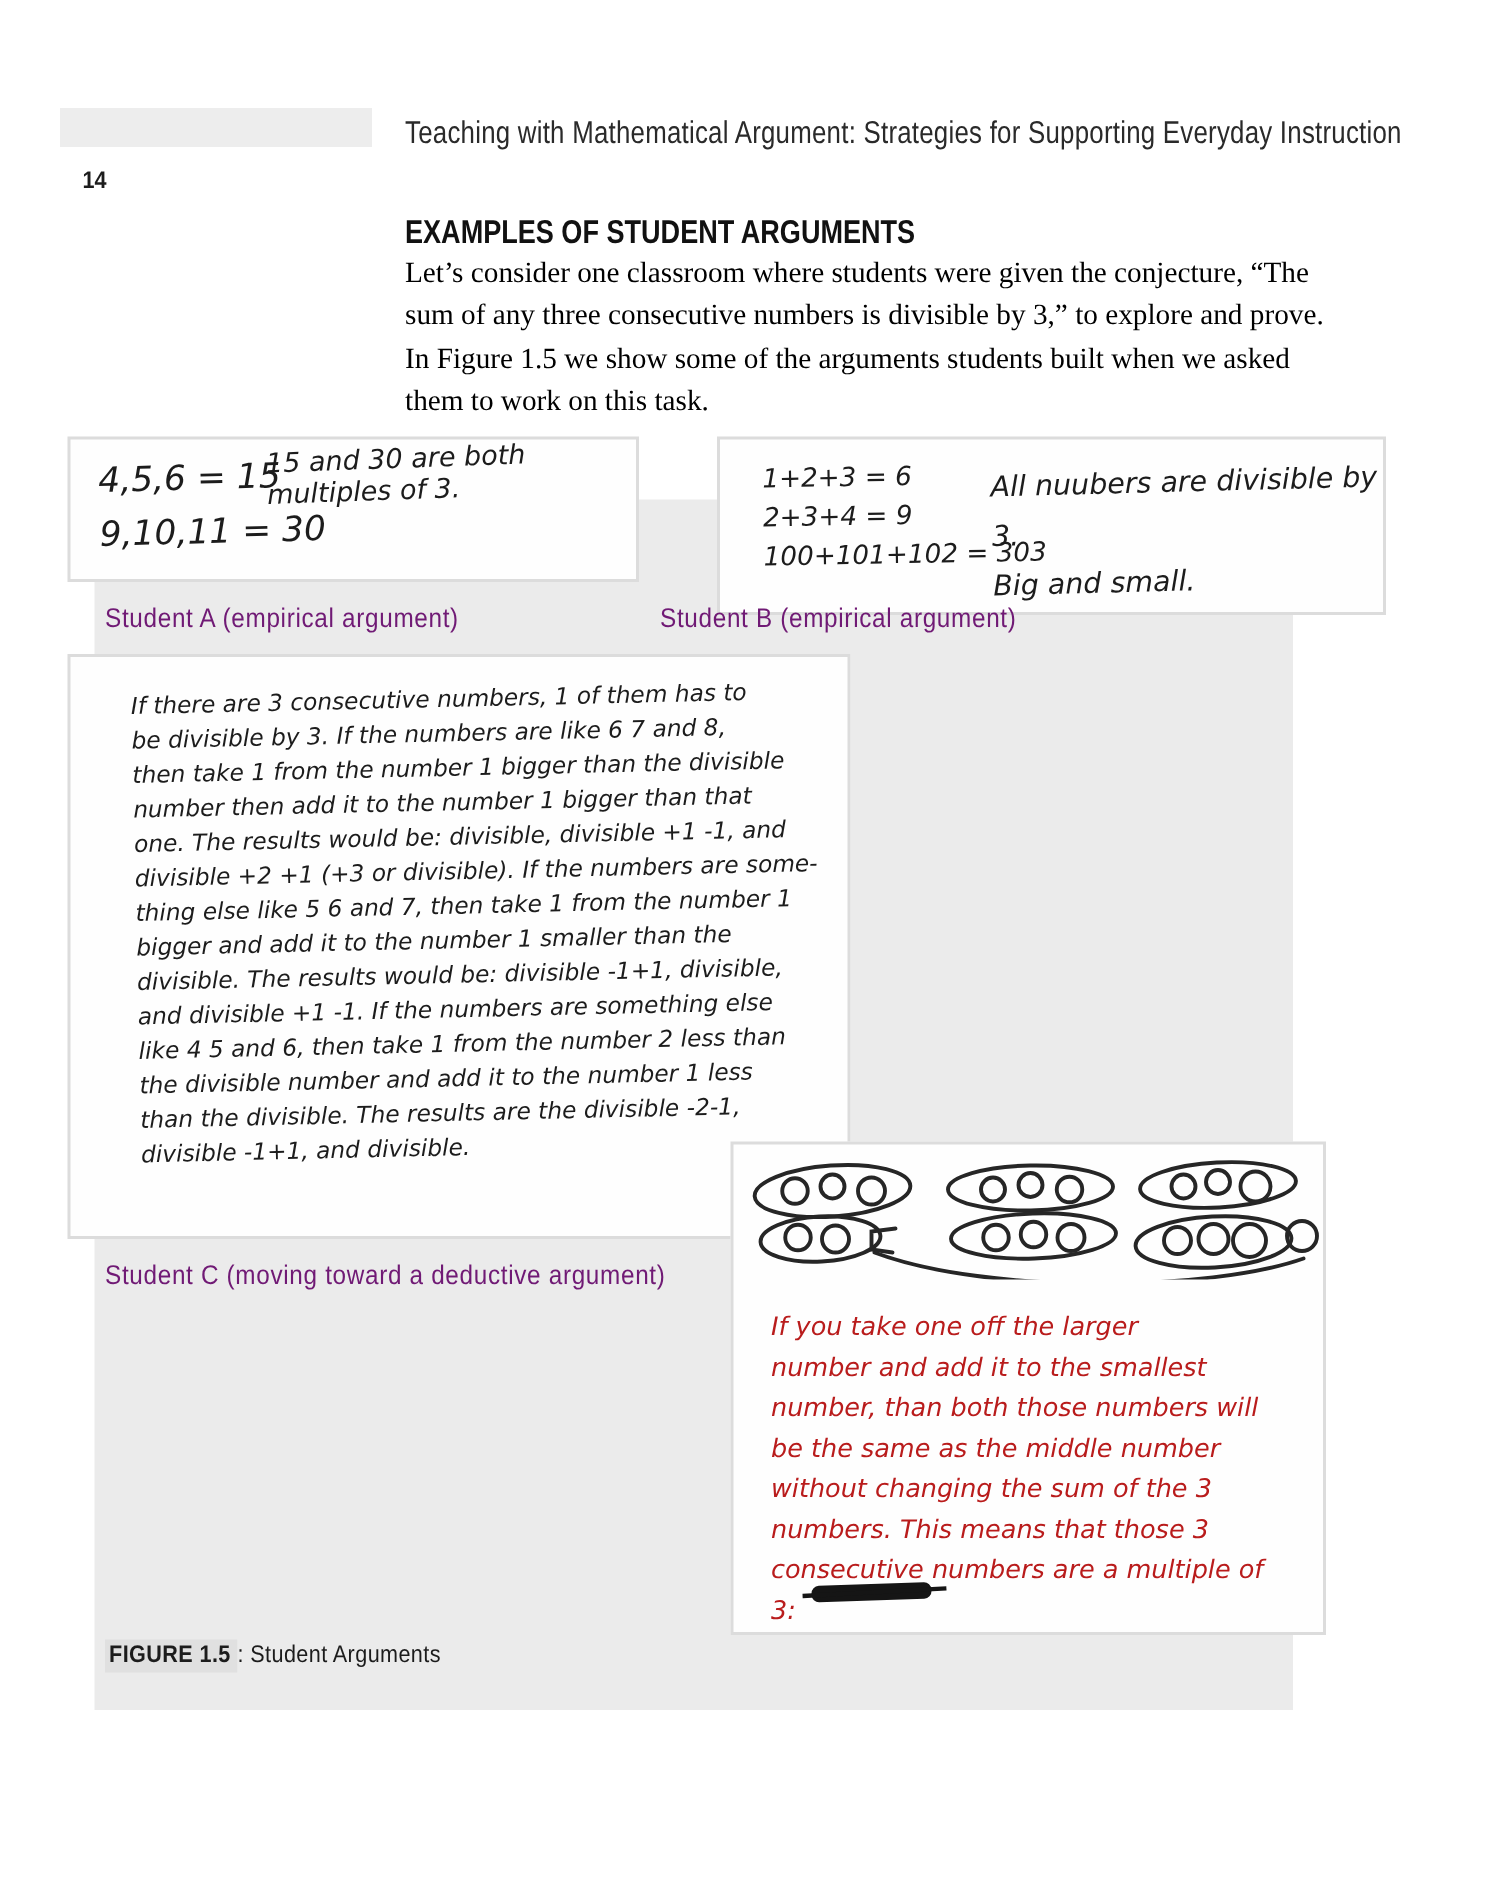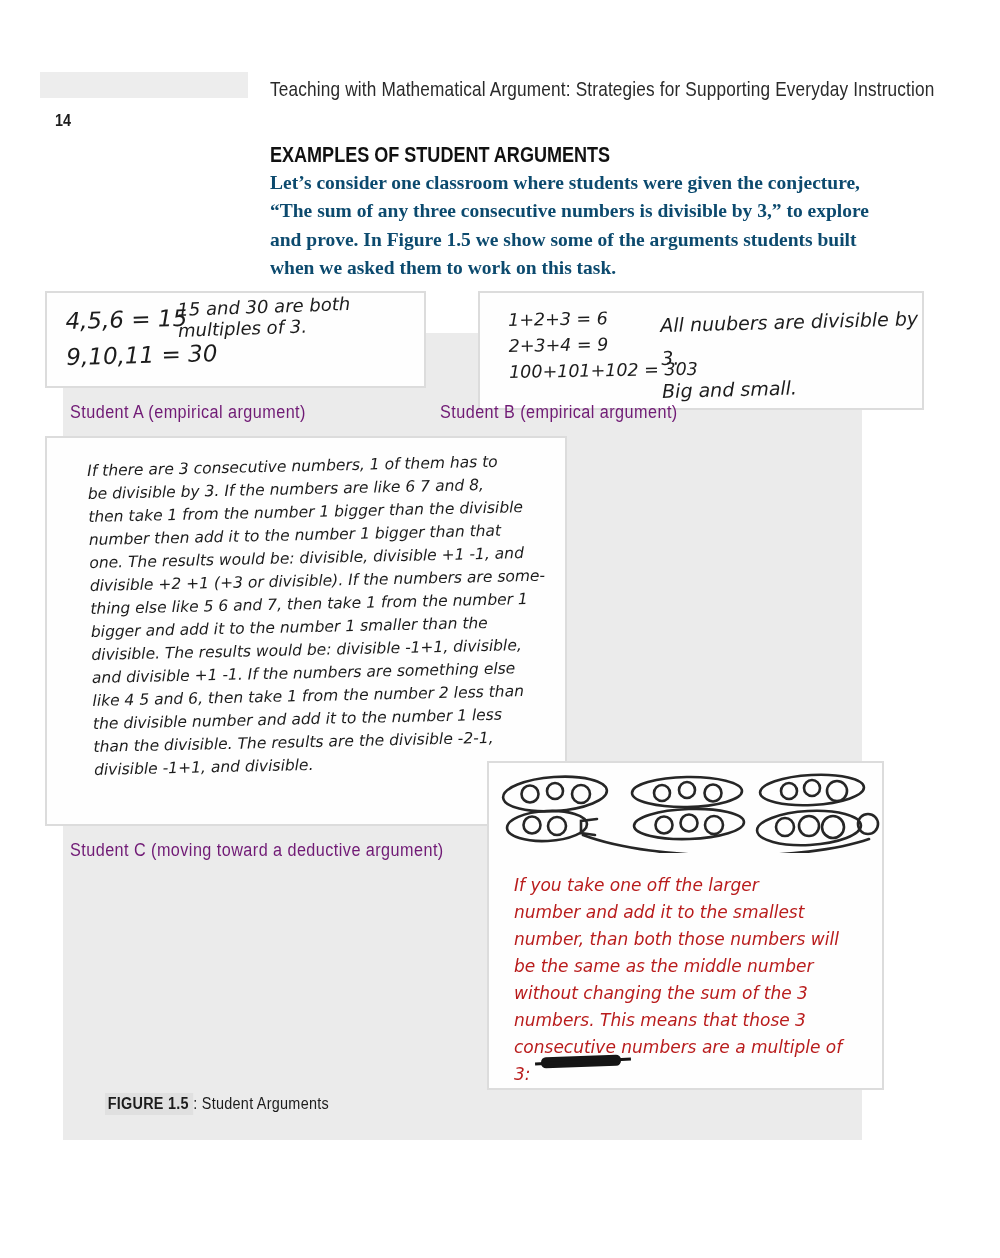--- a/index.html
+++ b/index.html
@@ -22,22 +22,21 @@
   .cond90 { display:inline-block; transform:scaleX(0.9); transform-origin:left center; white-space:nowrap; }
   .runhead {
     left:270px; top:77px; font-size:21px; color:#2a2a2a; letter-spacing:0.2px;
   }
   .heading {
     left:270px; top:142px; font-size:22px; font-weight:bold; color:#111;
   }
   .bodytext {
     left:270px; top:169px; width:616px;
     font-family:"Liberation Serif", serif; font-size:19.5px; line-height:1.45;
-    color:#0c4a6e;
-    font-weight:bold;
+    color:#000000;
   }
 
   
   .graypanel { left:63px; top:333px; width:799px; height:807px; background:#ebebeb; z-index:1; }
   .workbox {
     background:#fefefe; border:2px solid #dcdcdc; z-index:2; overflow:hidden;
   }
   .boxA { left:45px;  top:291px; width:381px; height:97px; }
   .boxB { left:438px; top:291px; width:446px; height:119px;margin-left:40px; }
   .boxC { left:45px;  top:436px; width:522px; height:390px; }
@@ -55,21 +54,21 @@
   .d-text  { left:25px;  top:89px; font-size:17px; line-height:27px; color:#b91c1c;margin-top:20px; }
 
   .caption {
     position:absolute; z-index:2; font-size:18px; color:#701a75; letter-spacing:0.5px;
   }
   .capA { left:70px;  top:402px; }
   .capB { left:440px; top:402px;text-align:right; }
   .capC { left:70px;  top:840px;text-align:right; }
   .capD { left:488px; top:1103px; }
 
-  .figcap { left:70px; top:1095px; z-index:2; font-size:16px; color:#1c1c1c;margin-left:35px; }
+  .figcap { left:70px; top:1095px; z-index:2; font-size:16px; color:#1c1c1c; }
   .figlabel {
     font-weight:bold; background:#e0e0e0; padding:2px 5px 3px 3px; letter-spacing:0.3px;
   }
   .figrest { letter-spacing:0.3px; }
 
   
   .scribble {
     position:absolute; left:52px; top:293px; width:80px; height:11px;
     background:#151515; border-radius:5px; transform:rotate(-2deg); z-index:4;
   }

